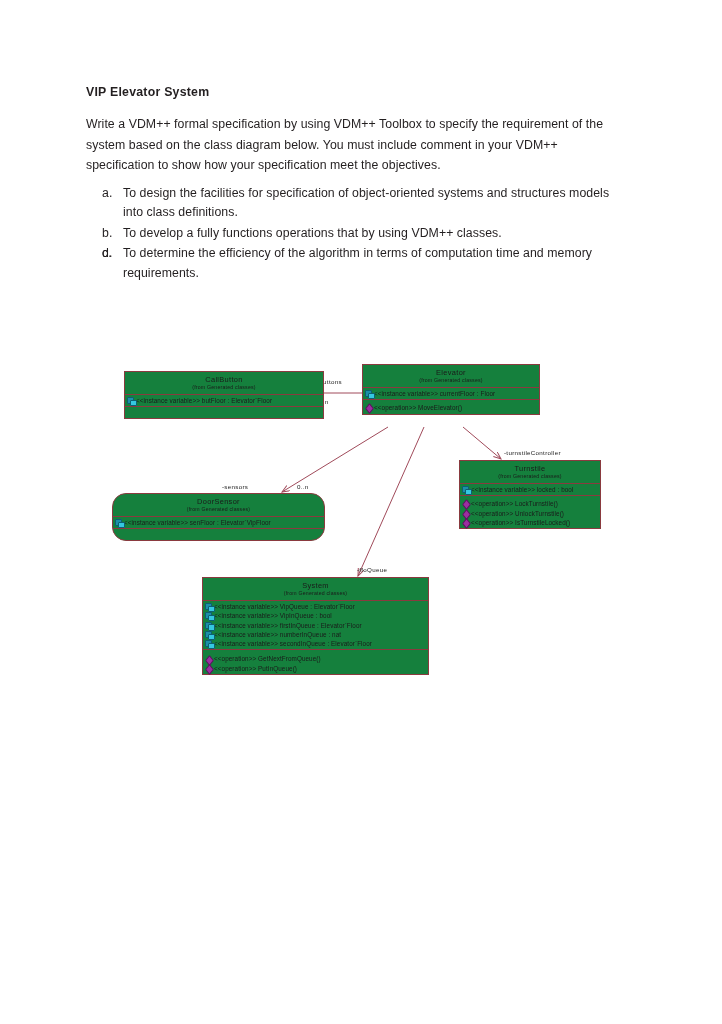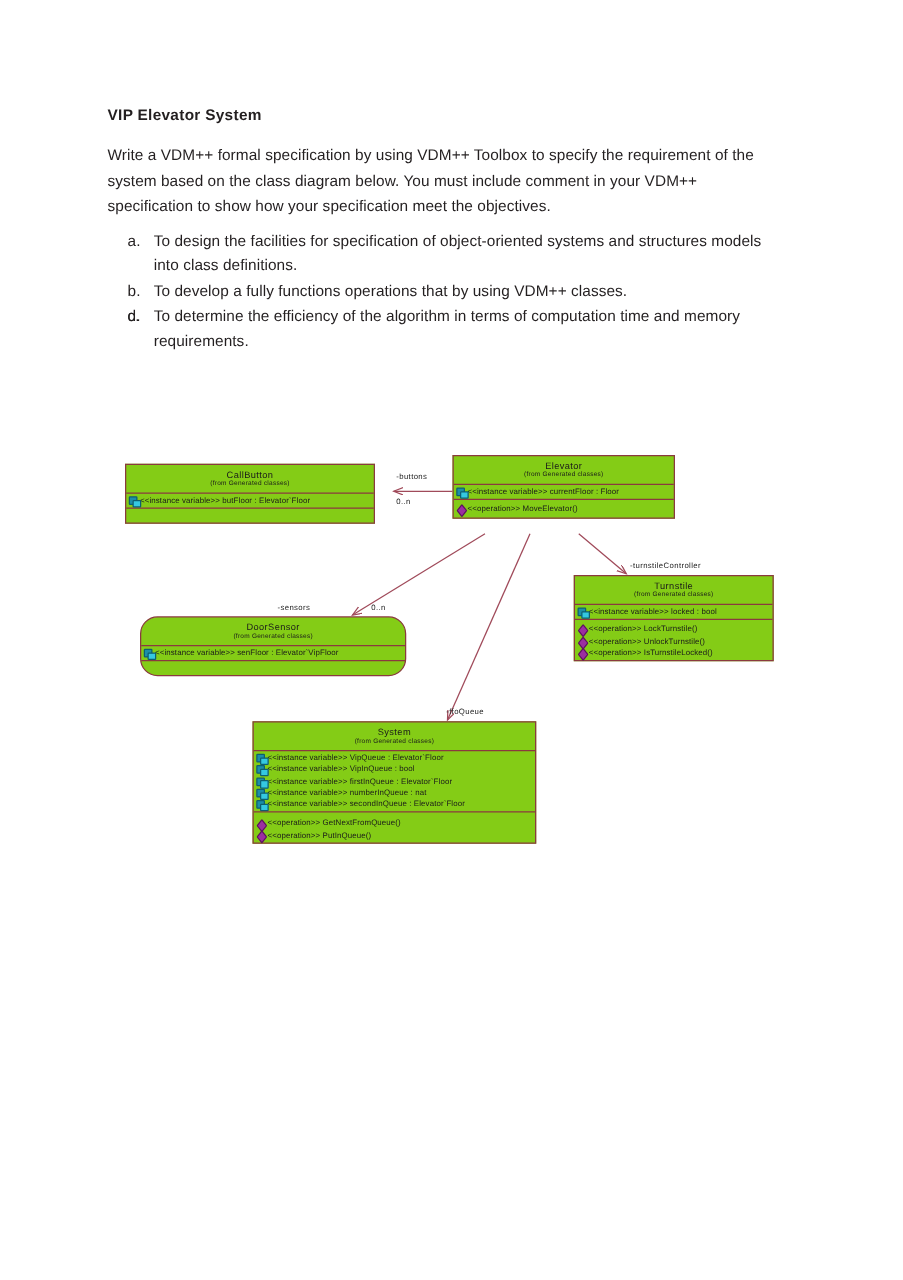--- a/index.html
+++ b/index.html
@@ -72,21 +72,21 @@
     pointer-events: none;
   }
   .diagram svg {
     position: absolute;
     left: 0;
     top: 0;
   }
 
   .uml-class {
     position: absolute;
-    background: #84cc16;
+    background: #15803d;
     border: 1px solid #8a3a3f;
     box-sizing: border-box;
     font-size: 6.4px;
     color: #1a1a1a;
     pointer-events: auto;
   }
   .uml-header {
     text-align: center;
     padding: 3px 2px 3px 2px;
     border-bottom: 1px solid #8a3a3f;
@@ -215,21 +215,21 @@
   <div class="assoc-label" style="left:317px; top:378px;">-buttons</div>
   <div class="assoc-label" style="left:317px; top:398px;">0..n</div>
 
   <div class="assoc-label" style="left:222px; top:483px;">-sensors</div>
   <div class="assoc-label" style="left:297px; top:483px;">0..n</div>
 
   <div class="assoc-label" style="left:504px; top:449px;">-turnstileController</div>
 
   <div class="assoc-label" style="left:357px; top:566px;">-ffoQueue</div>
 
-  <div class="uml-class" style="left:100px; top:371px; width:200px;">
+  <div class="uml-class" style="left:124px; top:371px; width:200px;">
     <div class="uml-header">
       <div class="uml-name">CallButton</div>
       <div class="uml-from">(from Generated classes)</div>
     </div>
     <div class="uml-compartment">
       <div class="uml-row">
         <span class="ico ico-attr"></span>
         <span class="txt">&lt;&lt;instance variable&gt;&gt; butFloor : Elevator`Floor</span>
       </div>
     </div>
@@ -266,21 +266,21 @@
       <div class="uml-row">
         <span class="ico ico-attr"></span>
         <span class="txt">&lt;&lt;instance variable&gt;&gt; senFloor : Elevator`VipFloor</span>
       </div>
     </div>
     <div class="uml-compartment">
       <div class="uml-empty"></div>
     </div>
   </div>
 
-  <div class="uml-class" style="left:459px; top:460px; width:160px;">
+  <div class="uml-class" style="left:459px; top:460px; width:142px;">
     <div class="uml-header">
       <div class="uml-name">Turnstile</div>
       <div class="uml-from">(from Generated classes)</div>
     </div>
     <div class="uml-compartment">
       <div class="uml-row">
         <span class="ico ico-attr"></span>
         <span class="txt">&lt;&lt;instance variable&gt;&gt; locked : bool</span>
       </div>
     </div>

